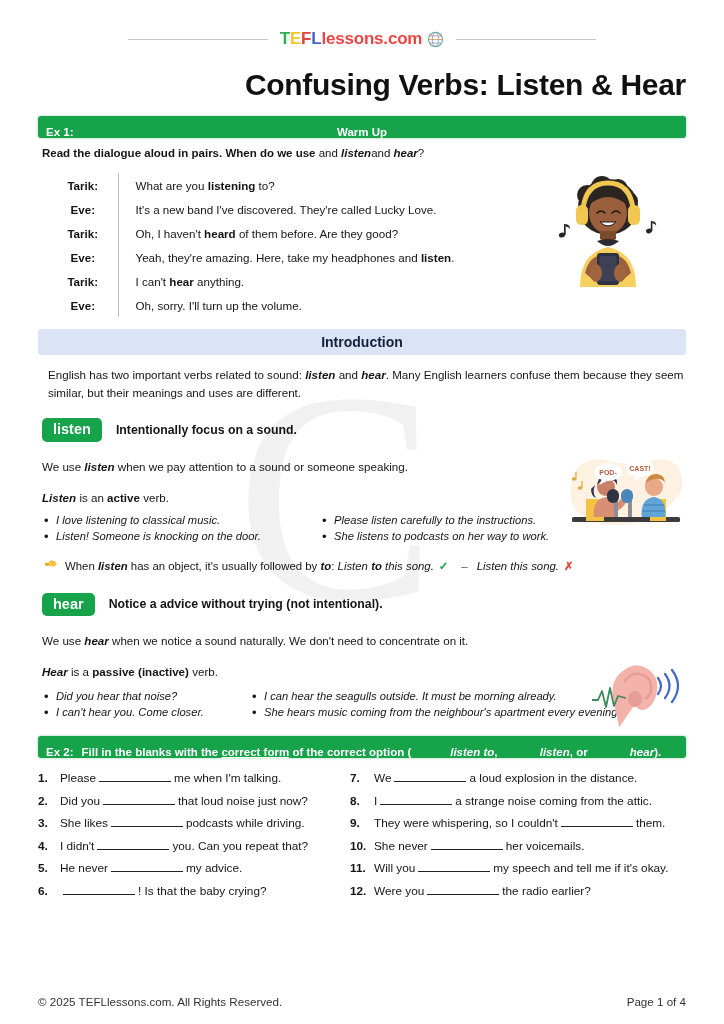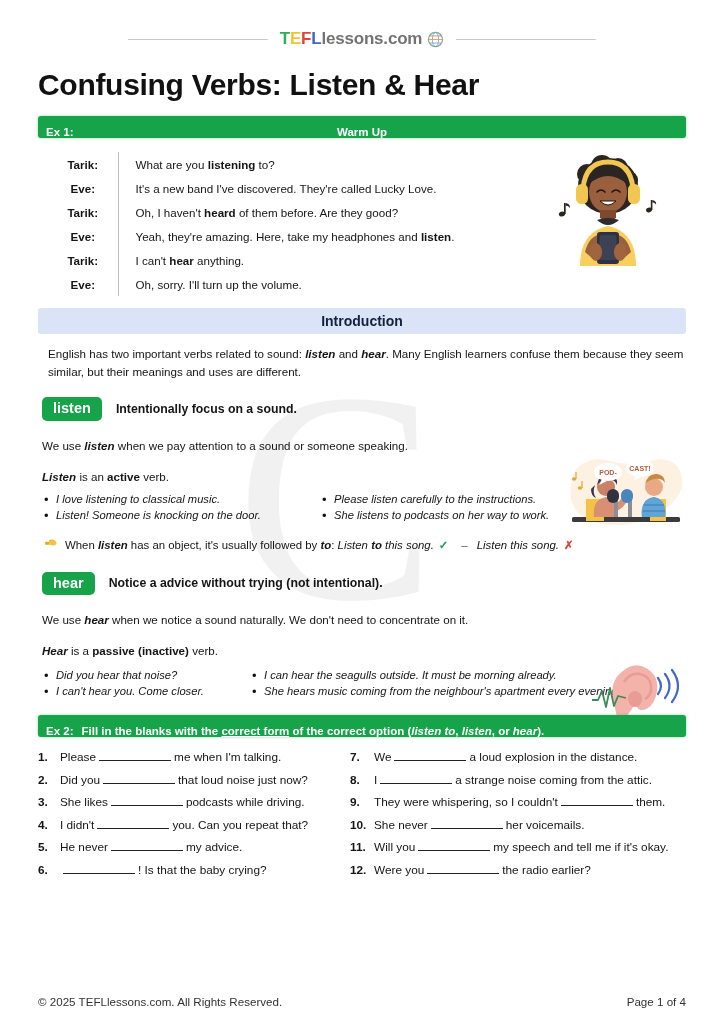--- a/index.html
+++ b/index.html
@@ -61,30 +61,30 @@
   }
   .logo-text {
     font-size: 17px;
     font-weight: bold;
     letter-spacing: -0.2px;
   }
   .c-t { color: #2fae55; }
   .c-e { color: #f2c530; }
   .c-f { color: #e0443e; }
   .c-l { color: #4268c7; }
-  .c-rest { color: #737373; }
+  .c-rest { color: #ef4444; }
   .globe {
     margin-left: 5px;
     width: 17px;
     height: 17px;
     display: inline-block;
   }
 
   h1.title {
-    text-align: left;
+    text-align: right;
     font-size: 30px;
     font-weight: bold;
     letter-spacing: -0.3px;
     margin: 16px 0 14px 0;
     color: #111;
   }
 
   
   .bar-green {
     background: #16a34a;
@@ -101,21 +101,21 @@
   }
   .bar-green .ex-label { flex: 0 0 auto; }
   .bar-green .bar-center {
     position: absolute;
     left: 0; right: 0;
     text-align: center;
     font-weight: bold;
   }
   .bar-green .inline-txt { font-weight: bold; margin-left: 8px; }
   .bar-green u { text-decoration: underline; }
-  .bar-green i { font-style: italic; }
+  .bar-green i { font-style: italic; margin-left: 39px; }
 
   .bar-blue {
     background: #dbe3f6;
     color: #14213d;
     border-radius: 3px;
     height: 26px;
     display: flex;
     align-items: center;
     justify-content: center;
     font-size: 14px;
@@ -318,20 +318,26 @@
     <div class="logo-rule"></div>
   </div>
 
   <h1 class="title">Confusing Verbs: Listen &amp; Hear</h1>
 
   <div class="bar-green">
     <span class="ex-label">Ex 1:</span>
     <span class="bar-center">Warm Up</span>
   </div>
 
+  <div class="prompt">
+    <span>Read the dialogue aloud in pairs. When do we use</span>
+    <span class="norm">and</span>
+    <i>listen</i><span class="norm">and</span>
+    <i>hear</i><span class="norm">?</span>
+  </div>
 
   <div class="dialogue-block">
     <table class="dialogue">
       <tbody>
         <tr>
           <td class="spk">Tarik:</td>
           <td class="line"><span>What are you </span><b>listening</b><span> to?</span></td>
         </tr>
         <tr>
           <td class="spk">Eve:</td>

